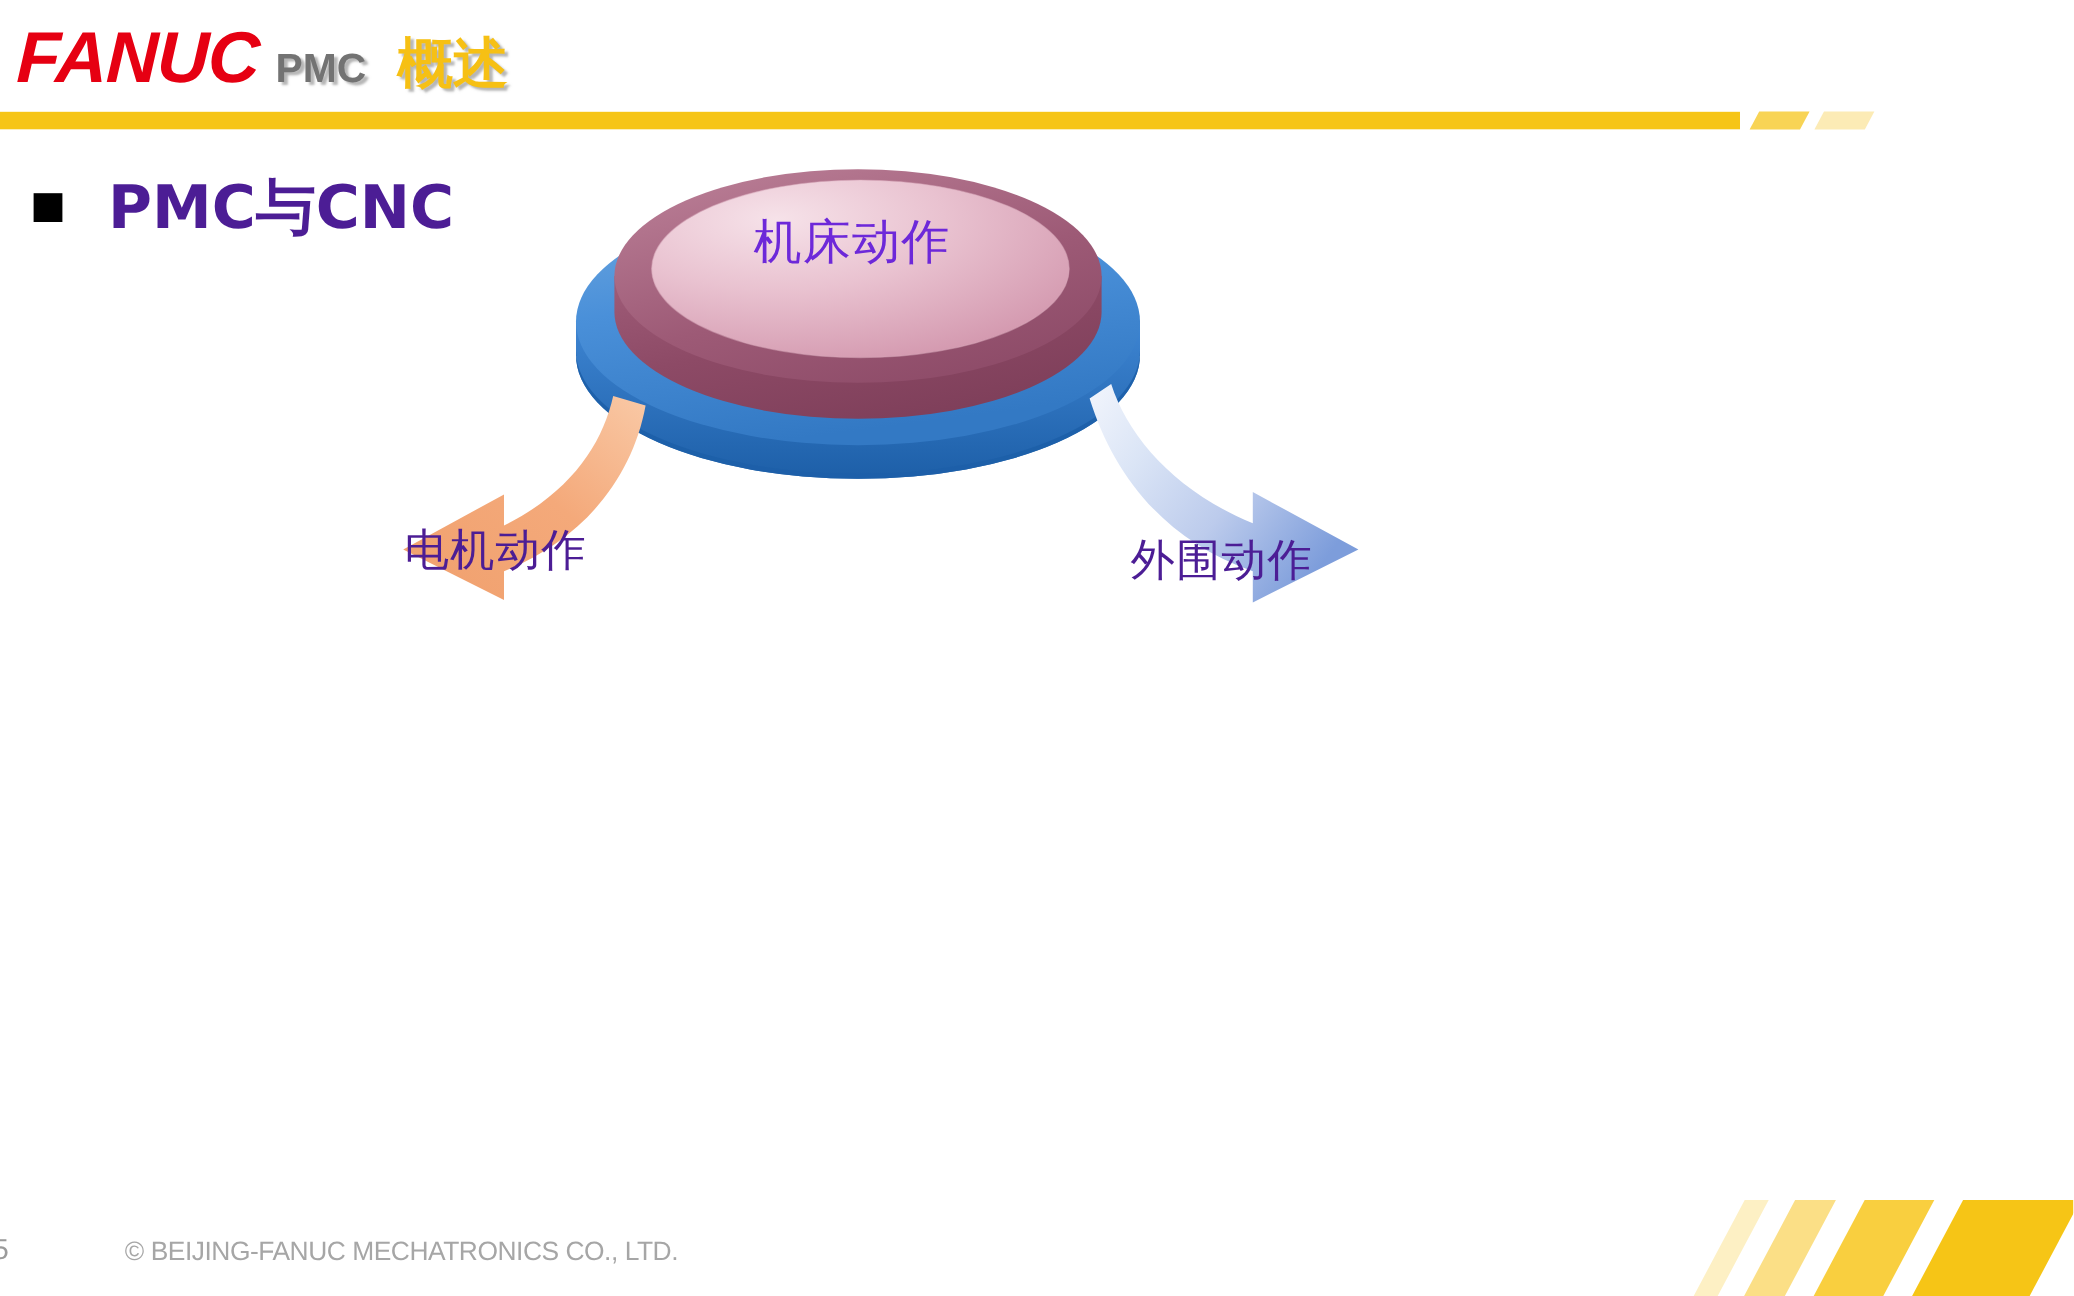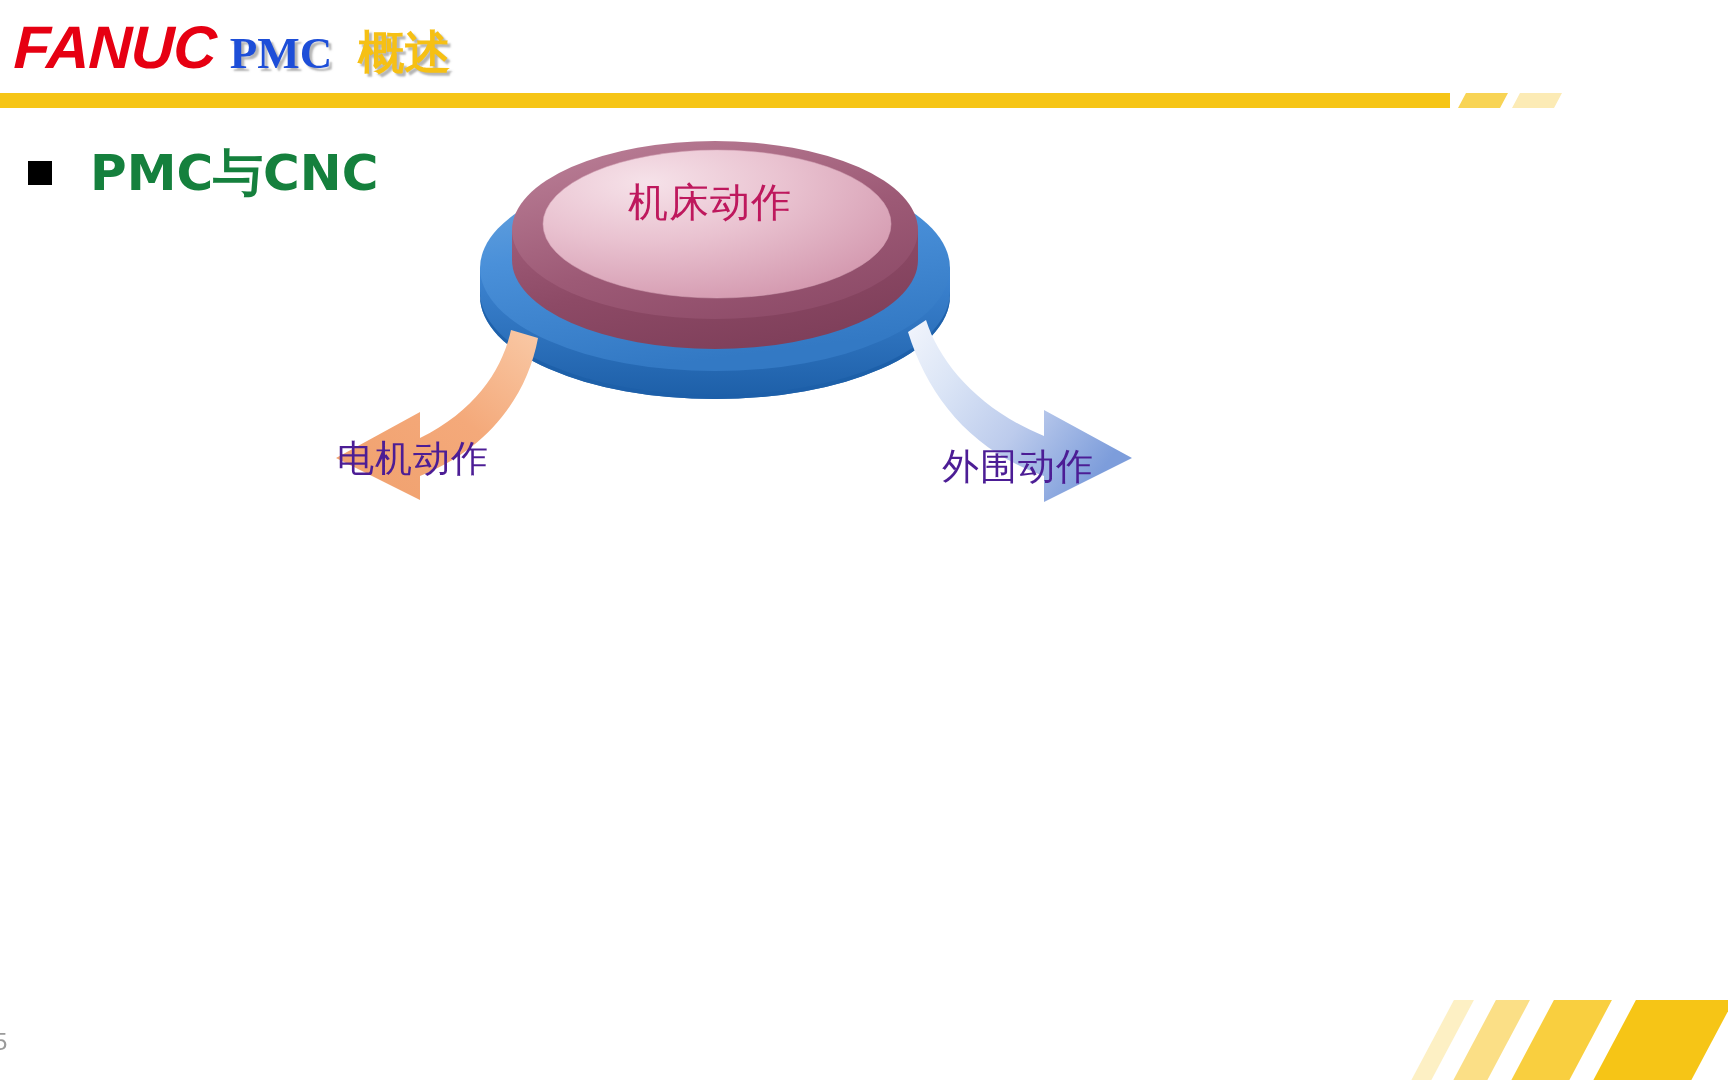--- a/index.html
+++ b/index.html
@@ -43,24 +43,24 @@
     font-family: "Liberation Sans", sans-serif;
     font-weight: bold;
     font-size: 60px;
     letter-spacing: -1px;
     color: #e60012;
     font-style: italic;
     transform: skewX(-2deg);
     line-height: 1;
   }
   .title-pmc {
-    font-family: Liberation Serif, serif;
+    font-family: Liberation Sans, sans-serif;
     font-weight: bold;
-    font-size: 45px;
-    color: #1d4ed8;
+    font-size: 34px;
+    color: #737373;
     margin-left: 14px;
     line-height: 1;
     text-shadow: 3px 3px 2px rgba(120,120,120,0.55);
   }
   .title-cn {
     font-family: "DejaVu Sans", "Liberation Sans", sans-serif;
     font-weight: bold;
     font-size: 46px;
     color: #f6c014;
     margin-left: 26px;
@@ -103,21 +103,21 @@
     width: 24px;
     height: 24px;
     background: #000000;
     flex: 0 0 auto;
   }
   .bullet-text {
     margin-left: 38px;
     font-family: "DejaVu Sans", "Liberation Sans", sans-serif;
     font-weight: bold;
     font-size: 50px;
-    color: #15803d;
+    color: #4c1d95;
     line-height: 1;
     white-space: nowrap;
   }
 
   
   .diagram {
     position: absolute;
     left: 280px;
     top: 120px;
     width: 920px;
@@ -126,21 +126,21 @@
   .diagram svg { display: block; }
 
   .disc-label {
     position: absolute;
     left: 560px;
     top: 182px;
     width: 300px;
     text-align: center;
     font-family: "DejaVu Serif", "Liberation Serif", serif;
     font-size: 40px;
-    color: #be185d;
+    color: #6d28d9;
     line-height: 1;
     letter-spacing: 1px;
     pointer-events: none;
   }
   .arrow-label {
     position: absolute;
     font-family: "DejaVu Serif", "Liberation Serif", serif;
     font-size: 37px;
     color: #4c1d95;
     line-height: 1;
@@ -317,20 +317,21 @@
       </g>
     </svg>
   </div>
 
   <div class="disc-label">机床动作</div>
   <div class="arrow-label label-left">电机动作</div>
   <div class="arrow-label label-right">外围动作</div>
 
   <div class="footer">
     <span class="page-num">5</span>
+    <span class="copyright">©  BEIJING-FANUC MECHATRONICS CO., LTD.</span>
   </div>
 
   <div class="corner-stripes">
     <div class="cstripe cs-1"></div>
     <div class="cstripe cs-2"></div>
     <div class="cstripe cs-3"></div>
     <div class="cstripe cs-4"></div>
   </div>
 
 </div>

